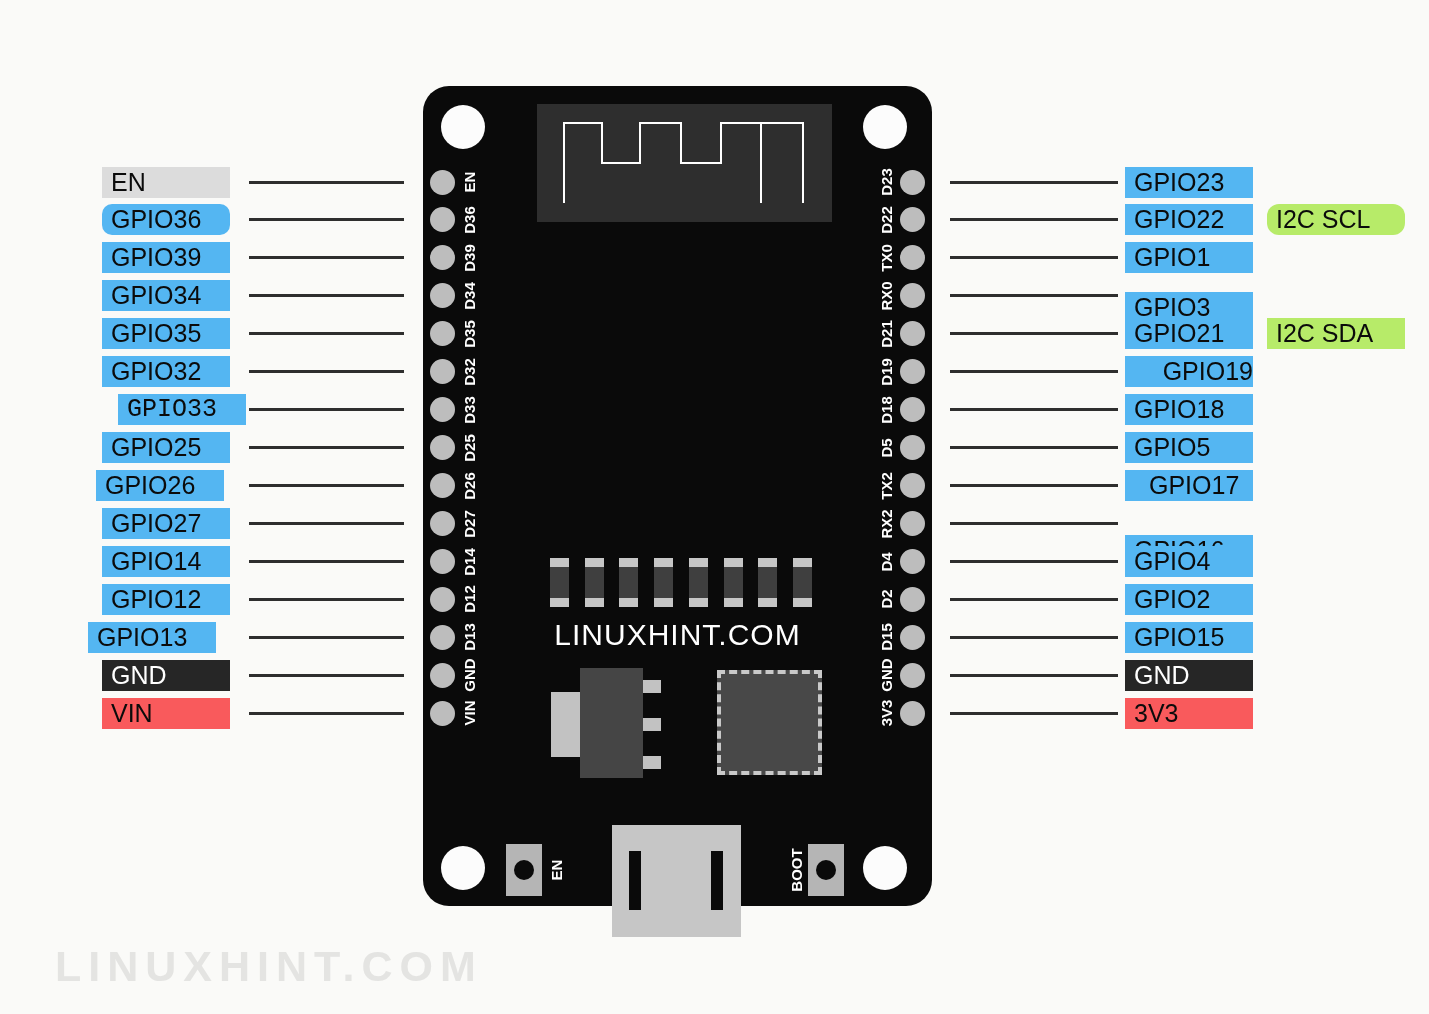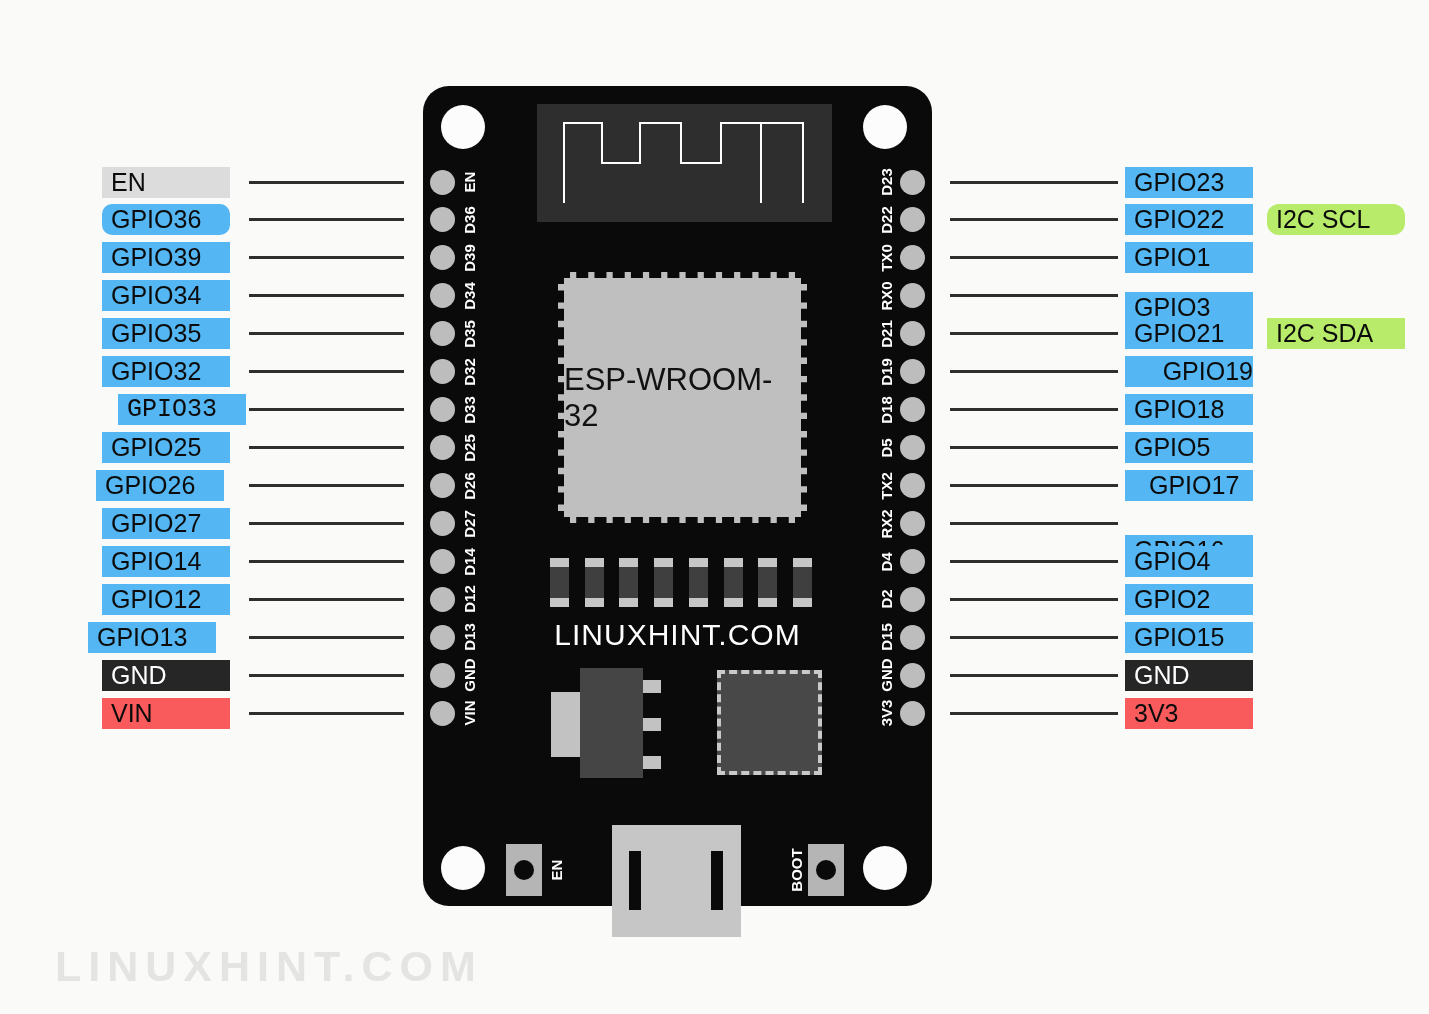--- a/index.html
+++ b/index.html
@@ -62,23 +62,20 @@
   <div class="mount-hole" style="left:863px; top:105px;"></div>
   <div class="mount-hole" style="left:441px; top:846px;"></div>
   <div class="mount-hole" style="left:863px; top:846px;"></div>
 
   <div class="antenna">
     <svg width="295" height="118">
       <path d="M27,99 L27,19 L65,19 L65,59 L103,59 L103,19 L144,19 L144,59 L184,59 L184,19 L266,19 L266,99 M224,19 L224,99" stroke="#FFFFFF" stroke-width="2" fill="none"></path>
     </svg>
   </div>
 
-  <div class="chip">
-    <span class="chip-label">ESP-WROOM-32</span>
-  </div>
 
   <div id="smd-row">
       <div class="smd" style="left: 550px;">
         <div class="body"></div>
       </div>
       <div class="smd" style="left: 584.7px;">
         <div class="body"></div>
       </div>
       <div class="smd" style="left: 619.4px;">
         <div class="body"></div>

